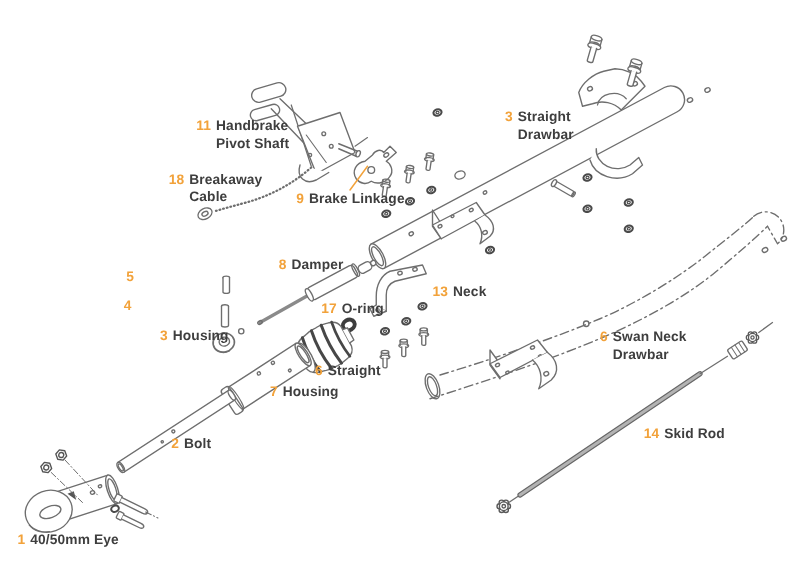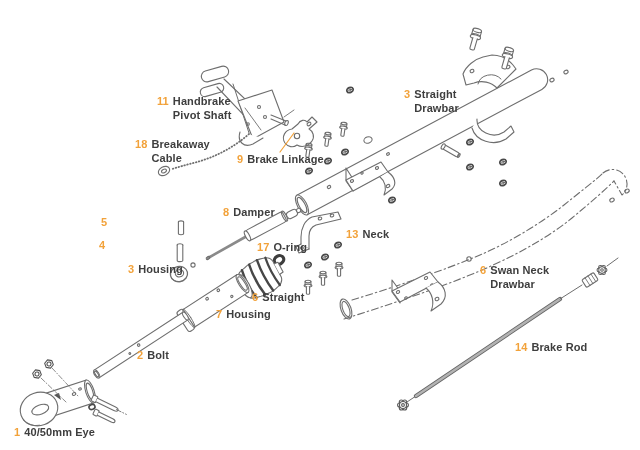--- a/index.html
+++ b/index.html
@@ -322,21 +322,21 @@
       <span class="n">18</span>
       <span class="t">Breakaway
 Cable</span>
     </div>
 <div class="lbl" style="left:346px;top:228px">
       <span class="n">13</span>
       <span class="t">Neck</span>
     </div>
 <div class="lbl" style="left:515px;top:341px">
       <span class="n">14</span>
-      <span class="t">Brake Rod</span>
+      <span class="t">Skid Rod</span>
     </div>
 <div class="lbl" style="left:404px;top:88px">
       <span class="n">3</span>
       <span class="t">Straight
 Drawbar</span>
     </div>
 <div class="lbl" style="left:480px;top:264px">
       <span class="n">6</span>
       <span class="t">Swan Neck
 Drawbar</span>

